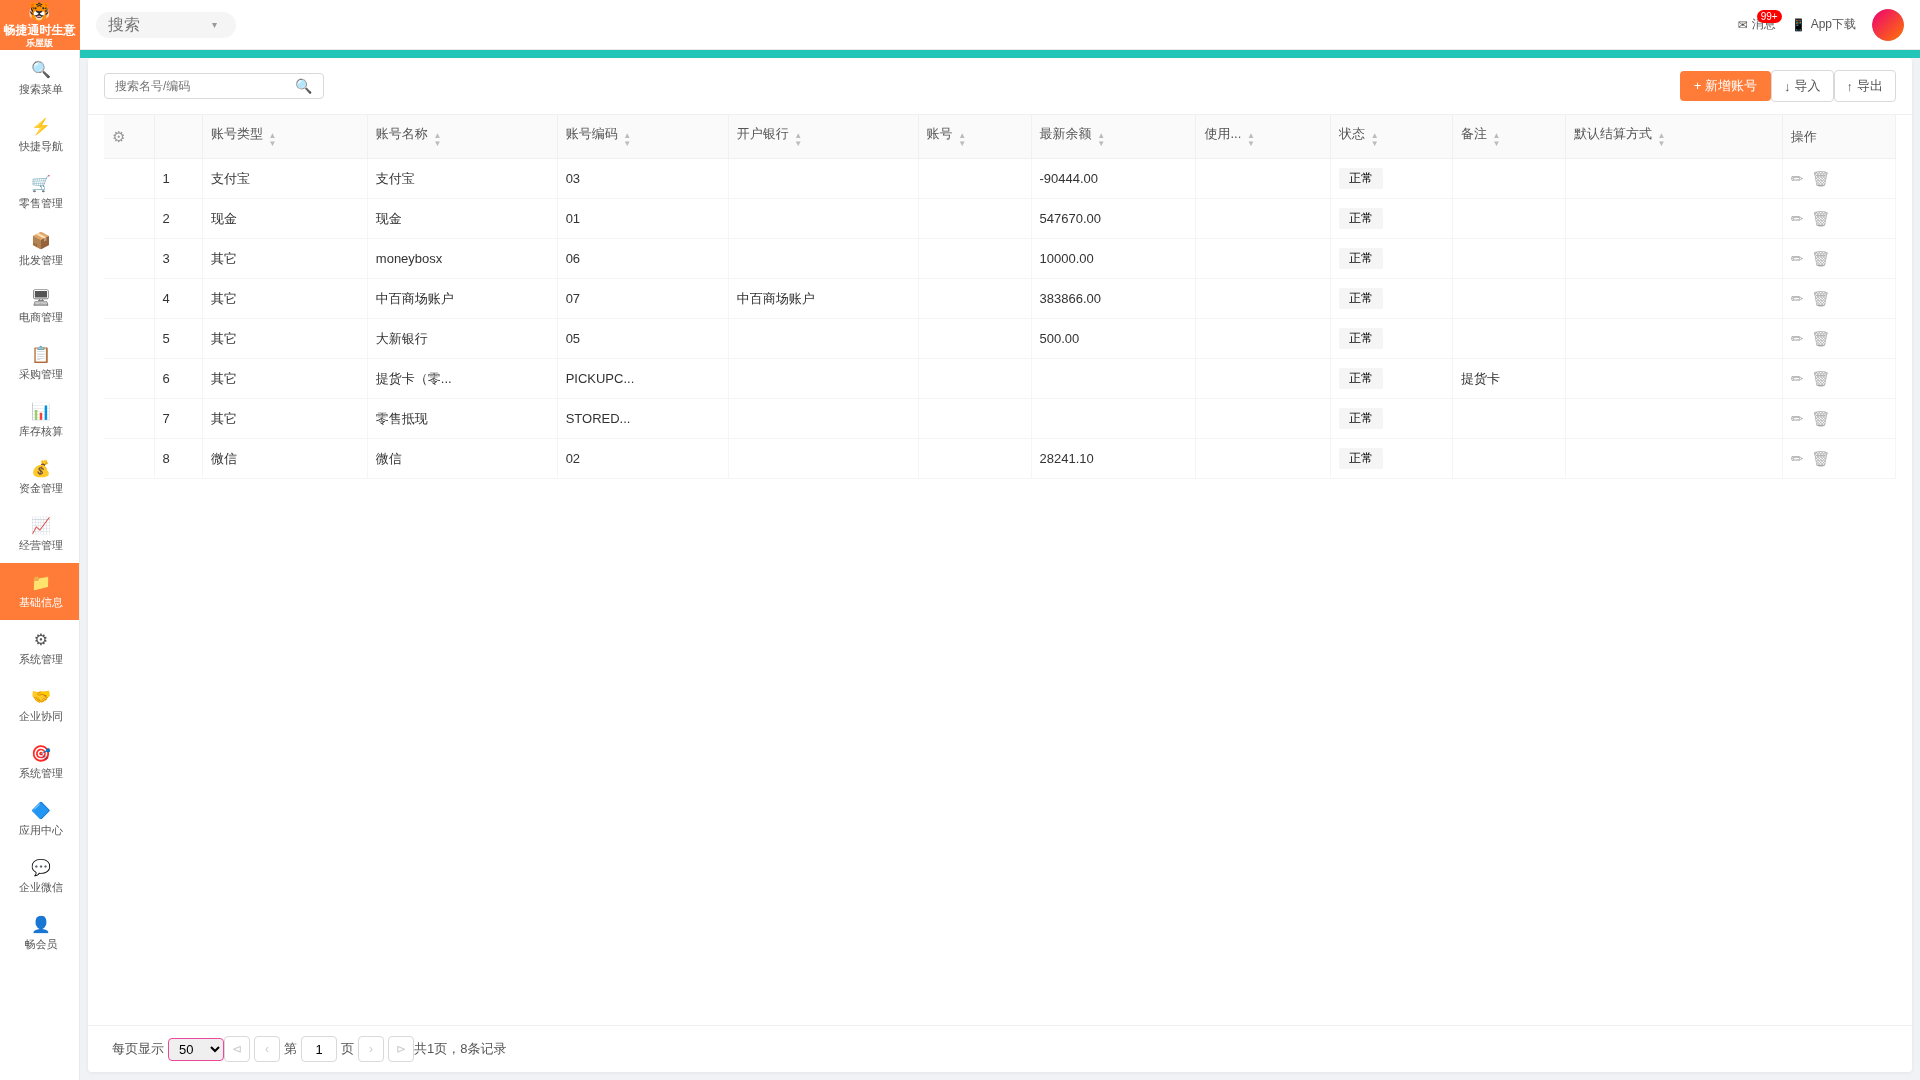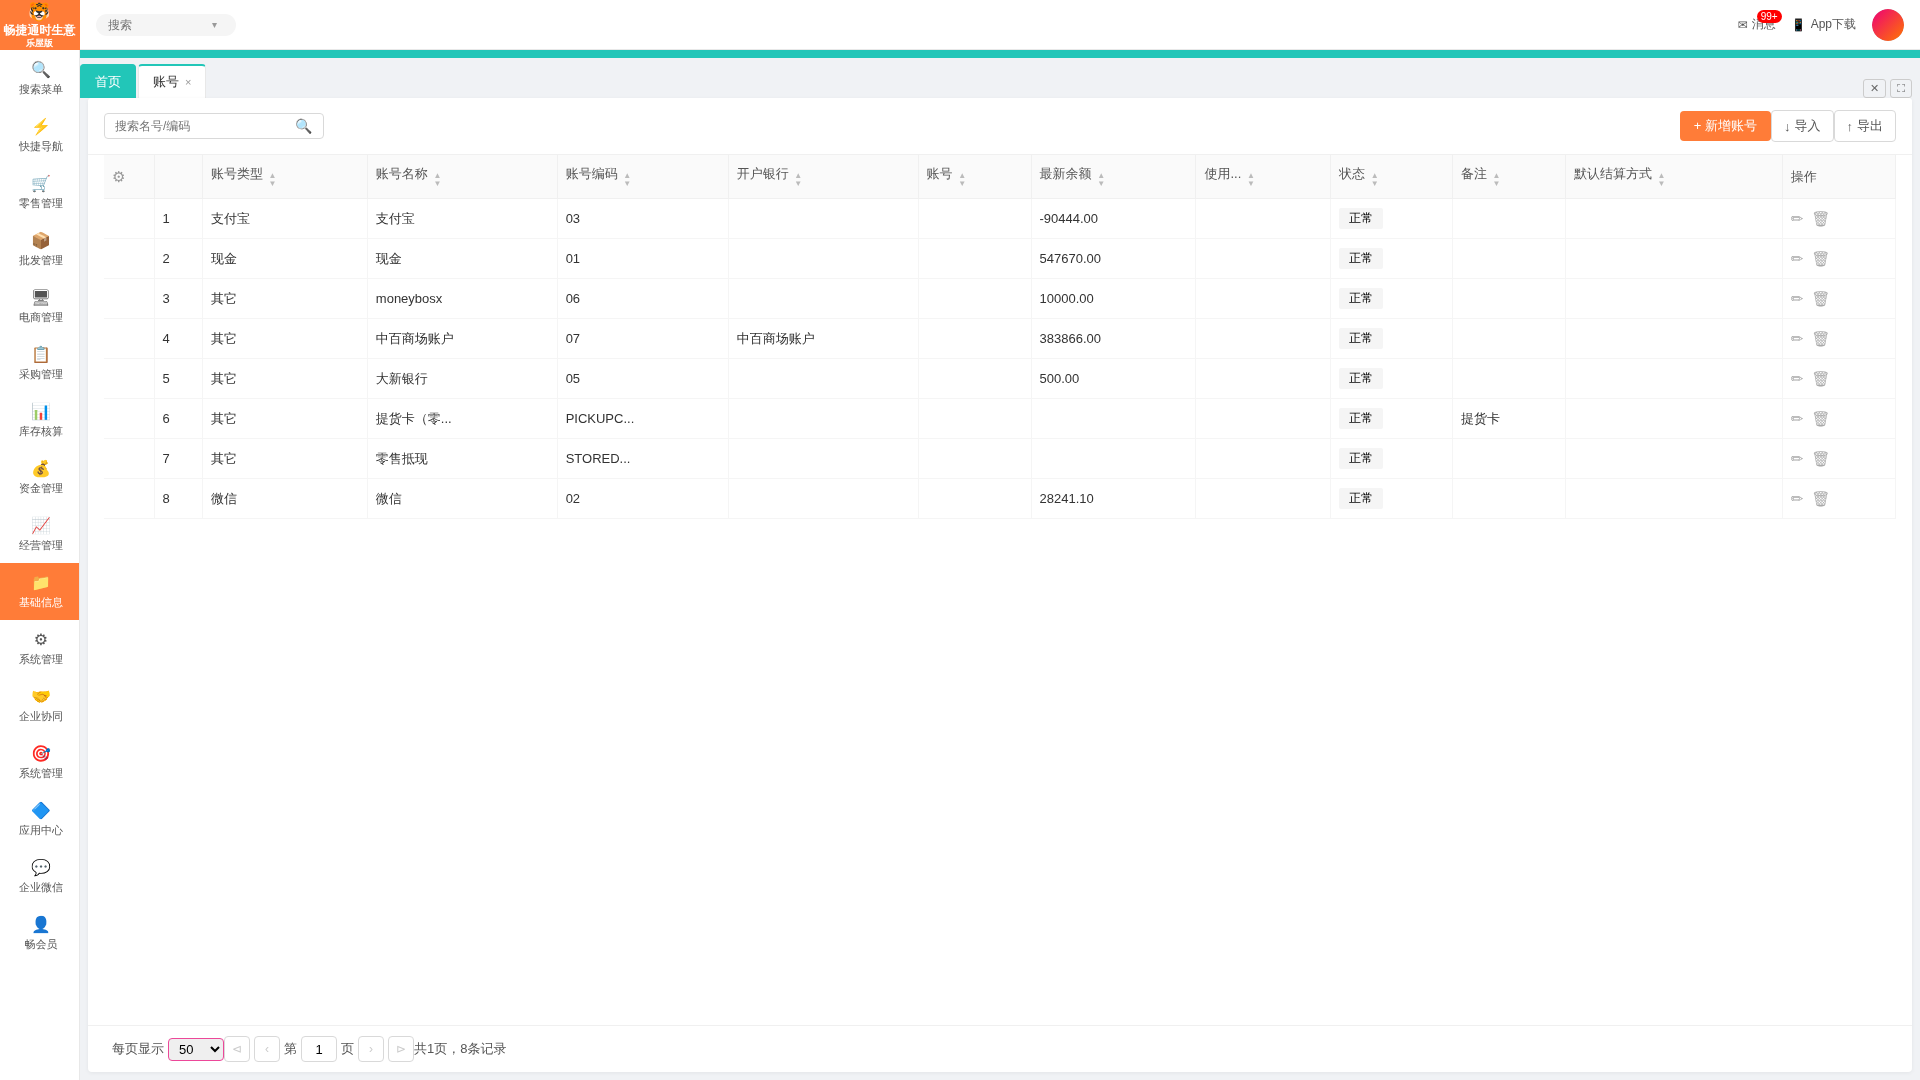--- a/index.html
+++ b/index.html
@@ -85,21 +85,21 @@
       align-items: center;
       background: #f5f5f5;
       border-radius: 16px;
       padding: 4px 12px;
       width: 140px;
     }
     .search-box-top input {
       border: none;
       background: transparent;
       outline: none;
-      font-size: 12px;
+      font-size: 16px;
       color: #701a75;
       width: 100px;
     }
     .dropdown-arrow {
       color: #999;
       font-size: 10px;
       margin-left: 4px;
     }
     .top-header-right {
       display: flex;
@@ -479,33 +479,20 @@
       <div class="avatar">
         <div style="width:32px;height:32px;background:linear-gradient(135deg,#e07,#f70);border-radius:50%;"></div>
       </div>
     </div>
   </div>
 
   <div class="tab-and-content">
 
     <div class="teal-header-bar"></div>
 
-    <div class="tab-bar" id="tab-bar">
-    <div class="tab-item home">
-          <span>首页</span>
-        </div>
-        <div class="tab-item active">
-          <span>账号</span>
-          <span class="tab-close">×</span>
-        </div>
-        <div style="margin-left: auto; display: flex; align-items: center; gap: 4px; padding: 0px 8px;">
-  <button style="background:none;border:1px solid #ccc;border-radius:3px;padding:2px 6px;cursor:pointer;font-size:11px;color:#666;">✕</button>
-  <button style="background:none;border:1px solid #ccc;border-radius:3px;padding:2px 6px;cursor:pointer;font-size:11px;color:#666;">⛶</button>
-</div>
-      </div>
 
     <div class="tab-content-inner">
 
       <div class="content-toolbar">
         <div class="search-box">
           <input type="text" placeholder="搜索名号/编码" style="">
           <span class="search-icon">🔍</span>
         </div>
         <div class="toolbar-actions">
           <button class="btn-primary">+ 新增账号</button>

